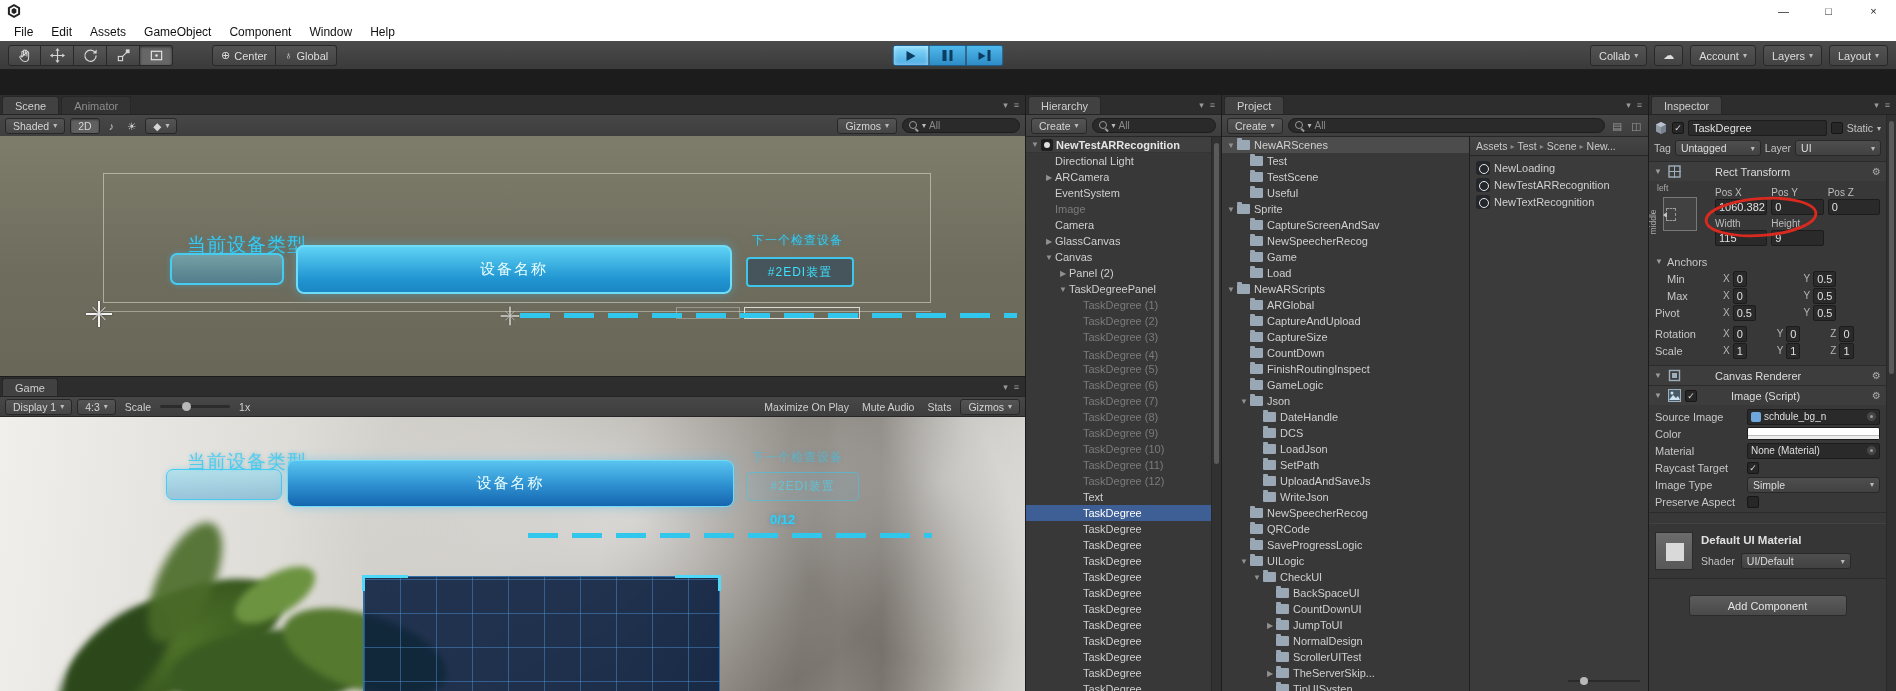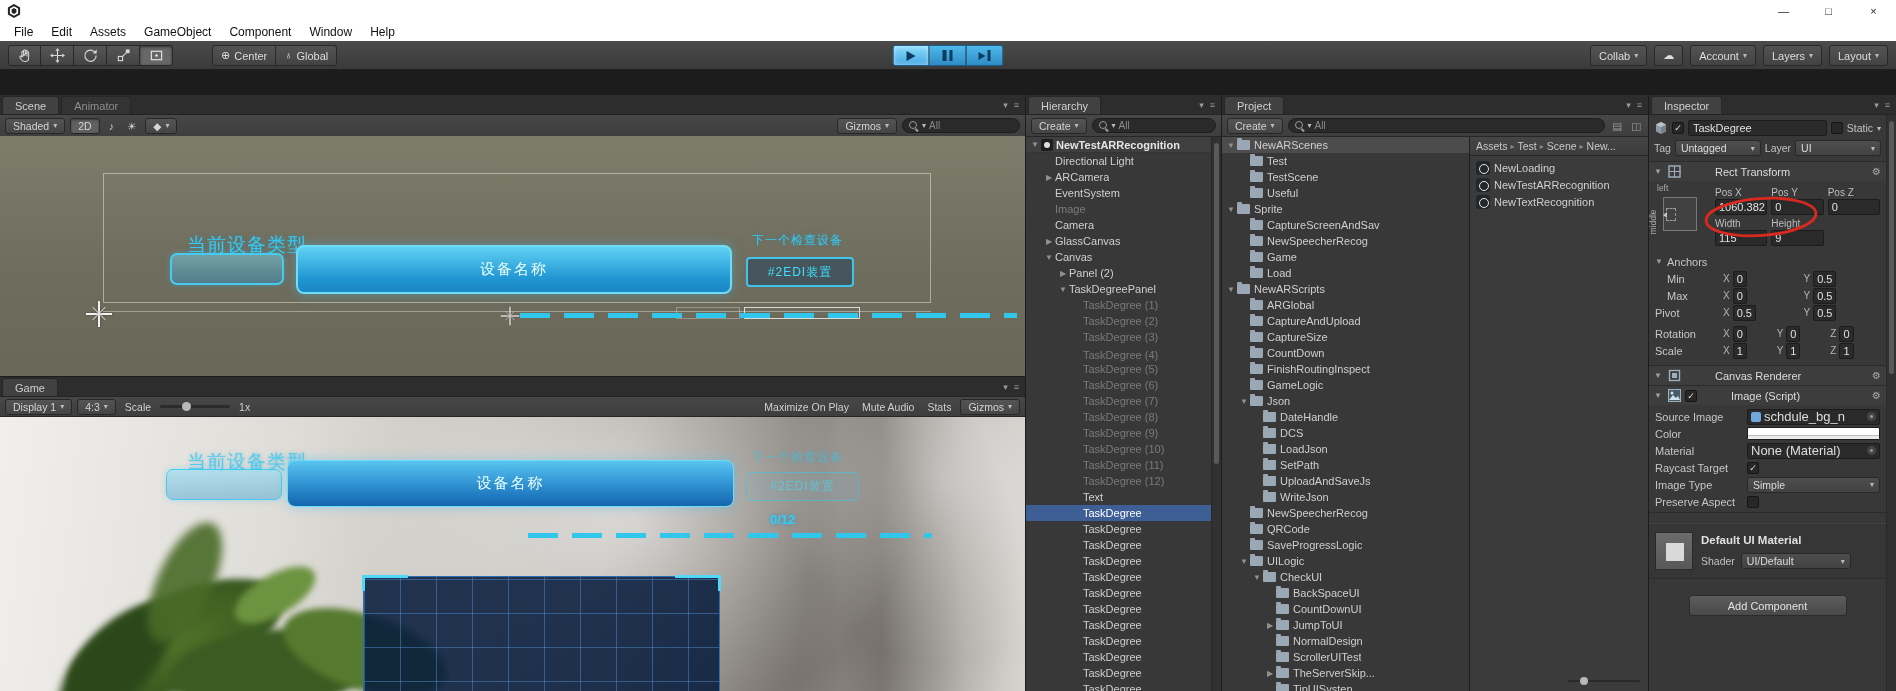--- a/index.html
+++ b/index.html
@@ -212,21 +212,21 @@
 .rt-rows{margin-top:6px;}
 .prow{display:flex;align-items:center;height:17px;gap:4px;}
 .plabel{width:64px;flex:none;font-size:11px;color:#c6c6c6;display:flex;align-items:center;gap:2px;white-space:nowrap;}
 .prow.indent .plabel{padding-left:12px;}
 .cell{flex:1;display:flex;align-items:center;gap:3px;min-width:0;}
 .ax{font-size:10px;color:#b5b5b5;flex:none;font-style:normal;}
 .img-body{padding:3px 6px 2px;}
 .img-body .plabel{width:88px;}
 .objfld{flex:1;height:16px;background:#2a2a2a;border:1px solid #1c1c1c;border-radius:2px;display:flex;
   align-items:center;gap:3px;padding:0 2px 0 3px;min-width:0;}
-.objfld .txt{flex:1;overflow:hidden;white-space:nowrap;font-size:13px;color:#dedede;}
+.objfld .txt{flex:1;overflow:hidden;white-space:nowrap;font-size:10px;color:#dedede;}
 .pick{width:11px;height:11px;border-radius:50%;background:#454545;border:1px solid #2a2a2a;position:relative;flex:none;}
 .pick::after{content:"";position:absolute;left:3px;top:3px;width:3px;height:3px;border-radius:50%;background:#999;}
 .spr-ico{width:10px;height:10px;background:#6fa8dc;border-radius:2px;flex:none;}
 .color-bar{flex:1;height:13px;background:#fff;border:1px solid #1c1c1c;border-radius:2px;position:relative;}
 .color-bar::after{content:"";position:absolute;left:0;right:0;bottom:0;height:3px;background:#ececec;border-top:1px solid #bbb;}
 .native-row{display:flex;justify-content:flex-end;padding:3px 2px 6px;}
 .native-btn{height:17px;padding:0 10px;background:linear-gradient(#545454,#454545);border:1px solid #262626;
   border-radius:3px;font-size:10.5px;color:#ddd;display:flex;align-items:center;}
 .matblock{display:flex;gap:8px;padding:8px 6px;border-top:1px solid #424242;border-bottom:1px solid #2b2b2b;
   background:#363636;align-items:flex-start;margin-top:10px;}

